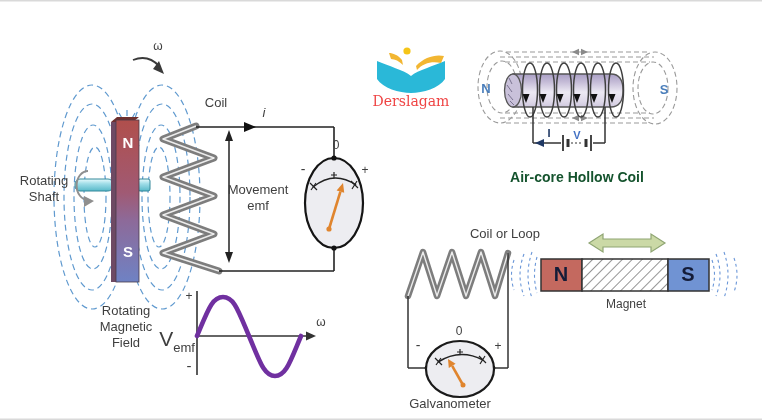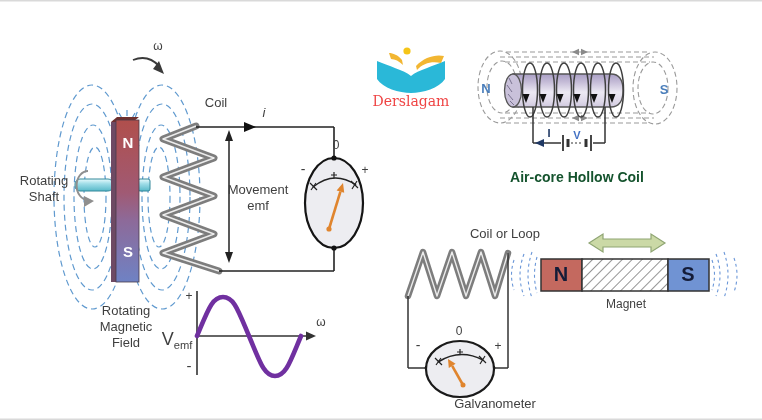--- a/index.html
+++ b/index.html
@@ -235,33 +235,33 @@
 <div class="lbl" style="left:258px;top:198px;font-size:13px;">Movement
 emf</div>
 <div class="lbl" style="left:336px;top:145px;font-size:12px;">0</div>
 <div class="lbl" style="left:303px;top:170px;font-size:14px;">-</div>
 <div class="lbl" style="left:365px;top:170px;font-size:12px;">+</div>
 <div class="lbl" style="left:126px;top:327px;font-size:13px;">Rotating
 Magnetic
 Field</div>
 <div class="lbl" style="left:189px;top:296px;font-size:12px;">+</div>
 <div class="lbl" style="left:189px;top:366px;font-size:15px;">-</div>
-<div class="lbl" style="left:177px;top:341px;font-size:18px;"><span>V</span><sub>emf</sub></div>
+<div class="lbl" style="left:177px;top:341px;font-size:21px;"><span>V</span><sub>emf</sub></div>
 <div class="lbl" style="left:321px;top:322px;font-size:12px;">ω</div>
 
 <div class="lbl logo-text" style="left:411px;top:102px;font-size:14px;">Derslagam</div>
 
 <div class="lbl b" style="left:486px;top:89px;font-size:13px;color:#4a7ebb;">N</div>
 <div class="lbl b" style="left:664px;top:90px;font-size:13px;color:#4a7ebb;">S</div>
 <div class="lbl b" style="left:549px;top:134px;font-size:11px;color:#1f3864;">I</div>
 <div class="lbl b" style="left:577px;top:136px;font-size:11px;color:#4472c4;">V</div>
 <div class="lbl b" style="left:577px;top:178px;font-size:14px;color:#14532d;">Air-core Hollow Coil</div>
 
 <div class="lbl" style="left:461px;top:234px;font-size:13px;margin-left:44px;">Coil or Loop</div>
 <div class="lbl b" style="left:561px;top:274px;font-size:20px;color:#141c38;">N</div>
 <div class="lbl b" style="left:688px;top:274px;font-size:20px;color:#141c38;">S</div>
 <div class="lbl" style="left:626px;top:304px;font-size:12px;">Magnet</div>
 <div class="lbl" style="left:459px;top:331px;font-size:12px;">0</div>
 <div class="lbl" style="left:418px;top:346px;font-size:14px;">-</div>
 <div class="lbl" style="left:498px;top:346px;font-size:12px;">+</div>
-<div class="lbl" style="left:495px;top:404px;font-size:13px;">Galvanometer</div>
+<div class="lbl" style="left:450px;top:404px;font-size:13px;">Galvanometer</div>
 
 </div>
 
 </body></html>

